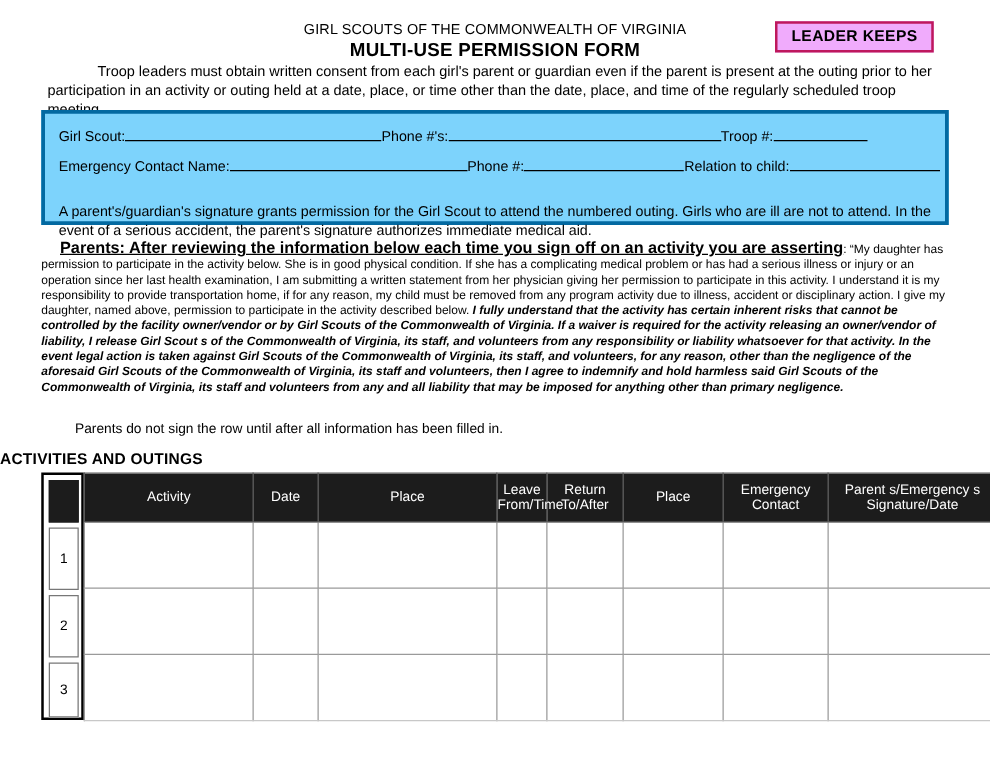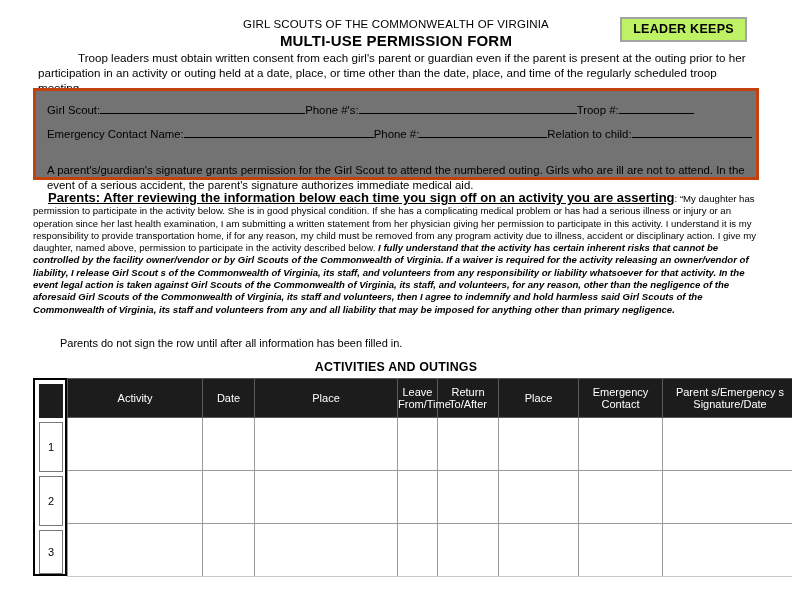--- a/index.html
+++ b/index.html
@@ -41,26 +41,26 @@
     width: 792px;
     text-align: center;
     font-size: 15px;
     font-weight: bold;
     letter-spacing: 0.2px;
   }
   .leader-keeps {
     position: absolute;
     right: 45px;
     top: 17px;
-    border: 2px solid #a3a3a3;
+    border: 2px solid #be185d;
     padding: 3px 11px 4px 11px;
     font-size: 12.5px;
     font-weight: bold;
     letter-spacing: 0.3px;
-    background: #bef264;
+    background: #f0abfc;
   }
 
   
   .intro {
     position: absolute;
     left: 38px;
     top: 50px;
     width: 716px;
     font-size: 11.6px;
     line-height: 15px;
@@ -68,23 +68,23 @@
     text-indent: 40px;
   }
 
   
   .info-box {
     position: absolute;
     left: 33px;
     top: 88px;
     width: 726px;
     height: 92px;
-    border: 3px solid #c2410c;
+    border: 3px solid #0369a1;
     box-sizing: border-box;
-    background: #737373;
+    background: #7dd3fc;
   }
   .field-row {
     position: absolute;
     font-size: 11.4px;
     white-space: nowrap;
     line-height: 14px;
   }
   .field-row.r1 { left: 11px; top: 12px; }
   .field-row.r2 { left: 11px; top: 36px; }
   .rule { border-bottom: 1px solid #000; display: inline-block; }
@@ -130,21 +130,21 @@
     top: 337px;
     font-size: 11px;
   }
 
   
   .act-heading {
     position: absolute;
     left: 0;
     top: 360px;
     width: 792px;
-    text-align: center;
+    text-align: left;
     font-size: 12.4px;
     font-weight: bold;
     letter-spacing: 0.2px;
   }
 
   
   .table-wrap {
     position: absolute;
     left: 33px;
     top: 378px;

